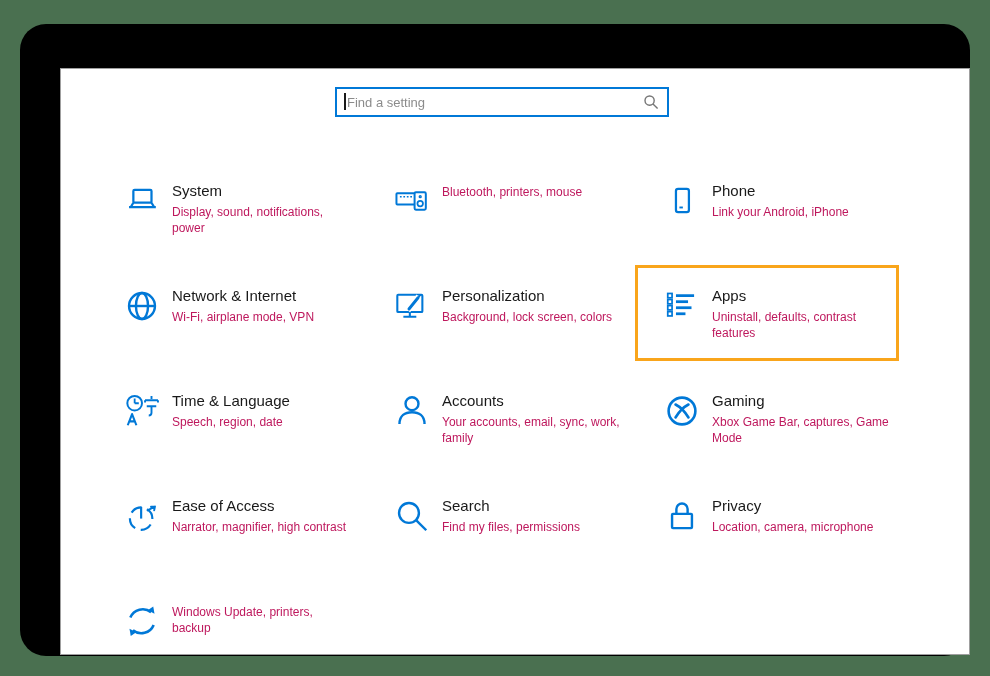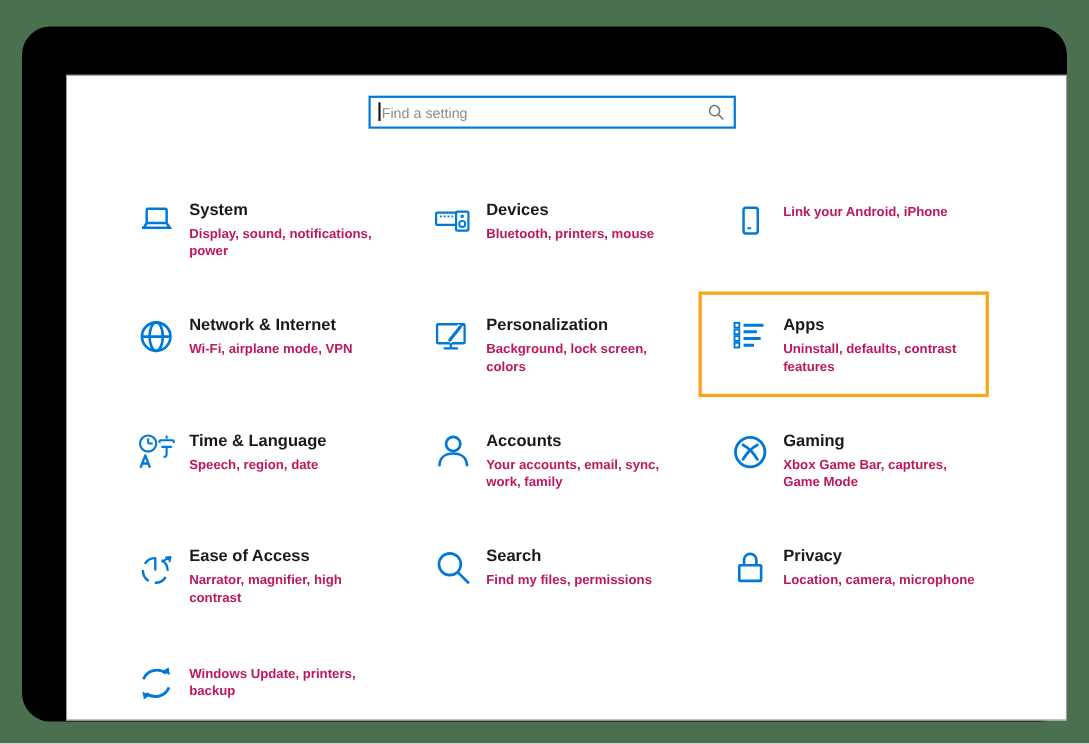--- a/index.html
+++ b/index.html
@@ -20,21 +20,21 @@
   .caret{position:absolute;left:7px;top:4px;width:1.5px;height:17px;background:#1a1a1a;}
   .mag{position:absolute;right:8px;top:5px;width:16px;height:16px;color:#757575;}
   .mag svg{stroke:currentColor;fill:none;}
   
   .grid{position:absolute;left:48px;top:99px;display:grid;
         grid-template-columns:repeat(3,270px);grid-auto-rows:105px;}
   .tile{display:flex;align-items:flex-start;padding:13px 14px;box-sizing:border-box;cursor:pointer;}
   .icon{width:38px;height:38px;margin-right:11px;margin-top:1px;flex:none;
         color:var(--accent,#0078D7);}
   .icon svg{width:100%;height:100%;stroke:currentColor;fill:none;stroke-width:2.6;}
-  .txt{display:block;font-weight:bold;}
+  .txt{display:block;}
   .t-title{display:block;font-size:15px;line-height:20px;color:#191919;}
   .t-sub{display:block;font-size:12px;line-height:16px;margin-top:3px;
          color:#be185d;max-width:178px;}
   
   .highlight{position:absolute;left:574px;top:196px;width:264px;height:96px;
              border:3px solid var(--hl,#F9A51B);box-sizing:border-box;pointer-events:none;}
 </style>
 </head>
 <body>
 
@@ -66,30 +66,30 @@
           </div>
           <div class="tile">
             <span class="icon"><svg viewBox="0 0 44 44">
                 <rect x="4" y="13" width="23" height="13" rx="1" stroke-width="2.3"></rect>
                 <path d="M8 17 h2 M12 17 h2 M16 17 h2 M20 17 h2" stroke-width="1.8"></path>
                 <rect x="25" y="12" width="13" height="20" rx="1.5" fill="#fff" stroke-width="2.3"></rect>
                 <circle cx="31.5" cy="25" r="3.2" stroke-width="2"></circle>
                 <circle cx="31.5" cy="17" r="1.1" stroke-width="1.6"></circle>
               </svg></span>
             <span class="txt">
-              <span class="t-title">Devices</span>
               <span class="t-sub">Bluetooth, printers, mouse</span>
             </span>
           </div>
           <div class="tile">
             <span class="icon"><svg viewBox="0 0 44 44">
                 <rect x="15" y="8" width="15" height="27" rx="2.5"></rect>
                 <path d="M19 29.5 h4" stroke-width="2.2"></path>
               </svg></span>
             <span class="txt">
+              <span class="t-title">Phone</span>
               <span class="t-sub">Link your Android, iPhone</span>
             </span>
           </div>
           <div class="tile">
             <span class="icon"><svg viewBox="0 0 44 44">
                 <circle cx="22" cy="22" r="15" stroke-width="2.8"></circle>
                 <ellipse cx="22" cy="22" rx="7" ry="15" stroke-width="2.8"></ellipse>
                 <path d="M7 22 h30" stroke-width="2.8"></path>
               </svg></span>
             <span class="txt">

